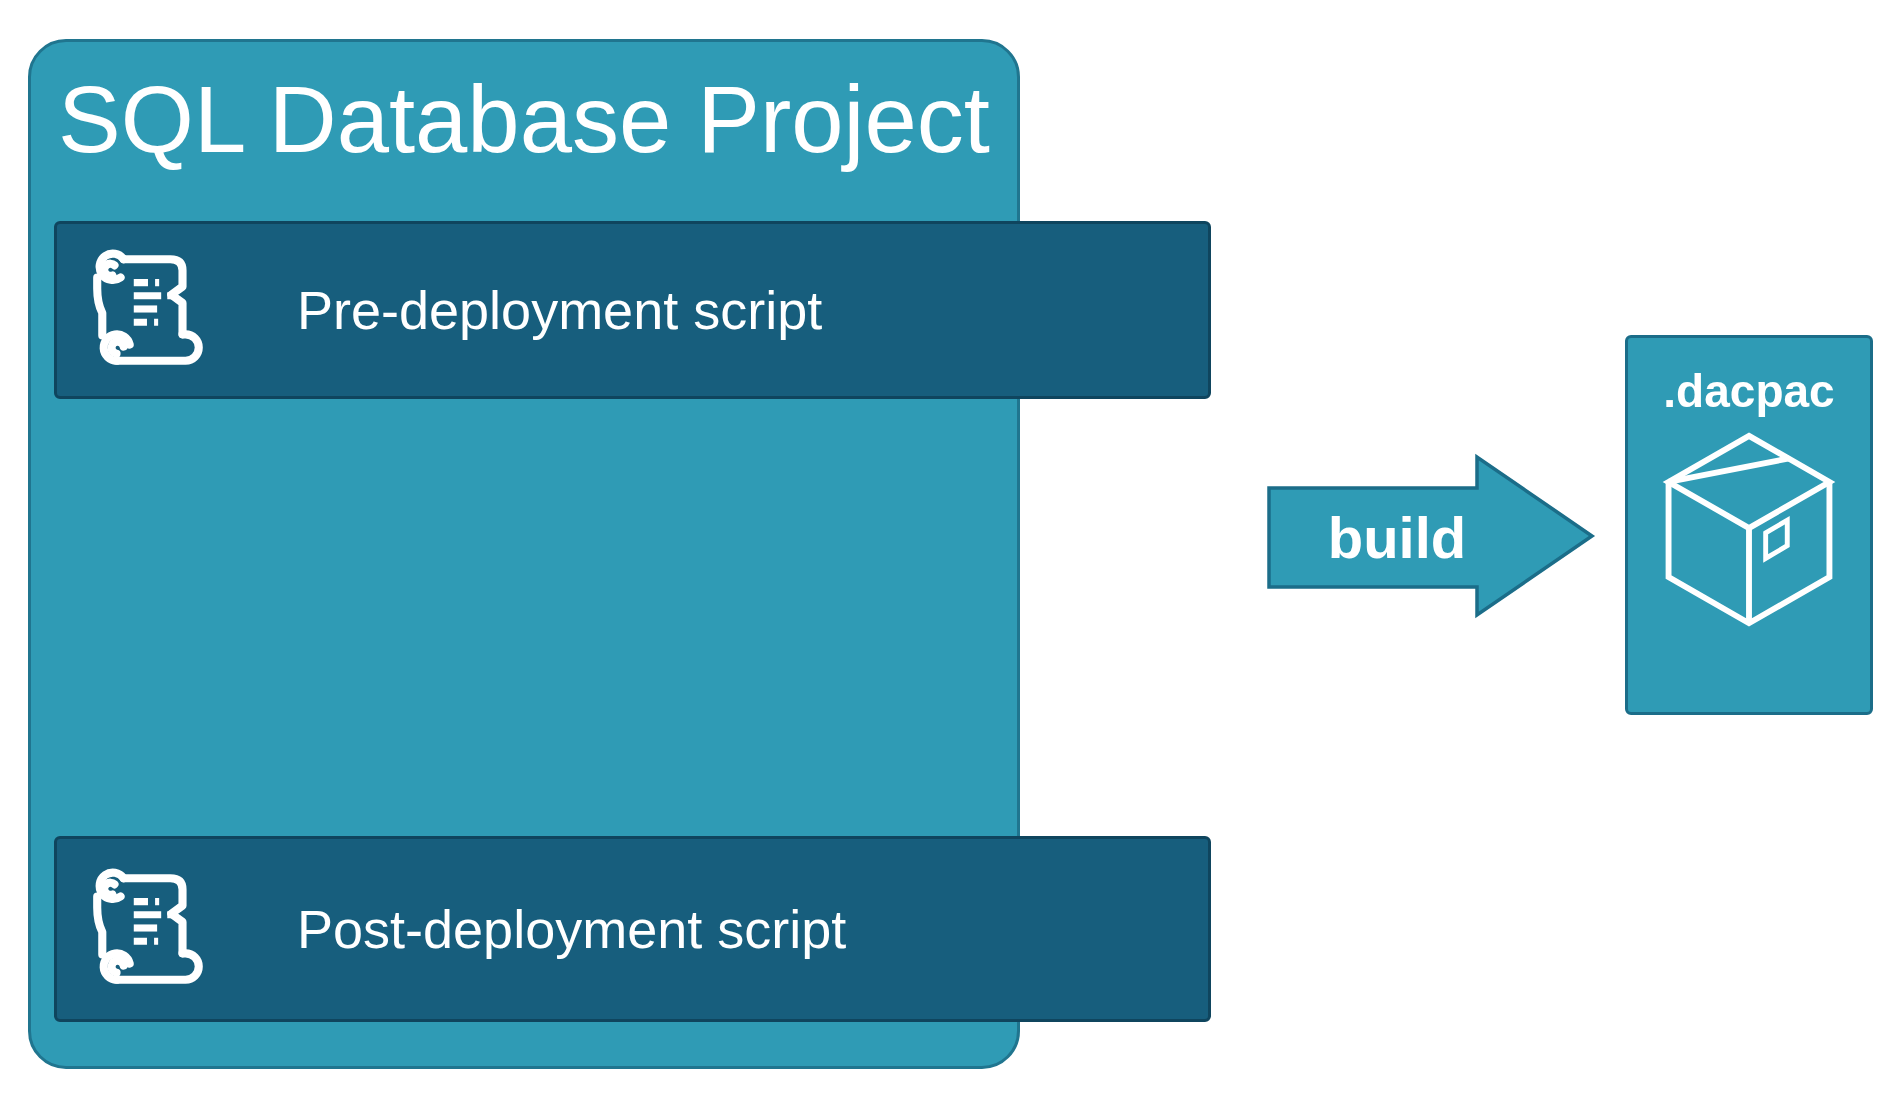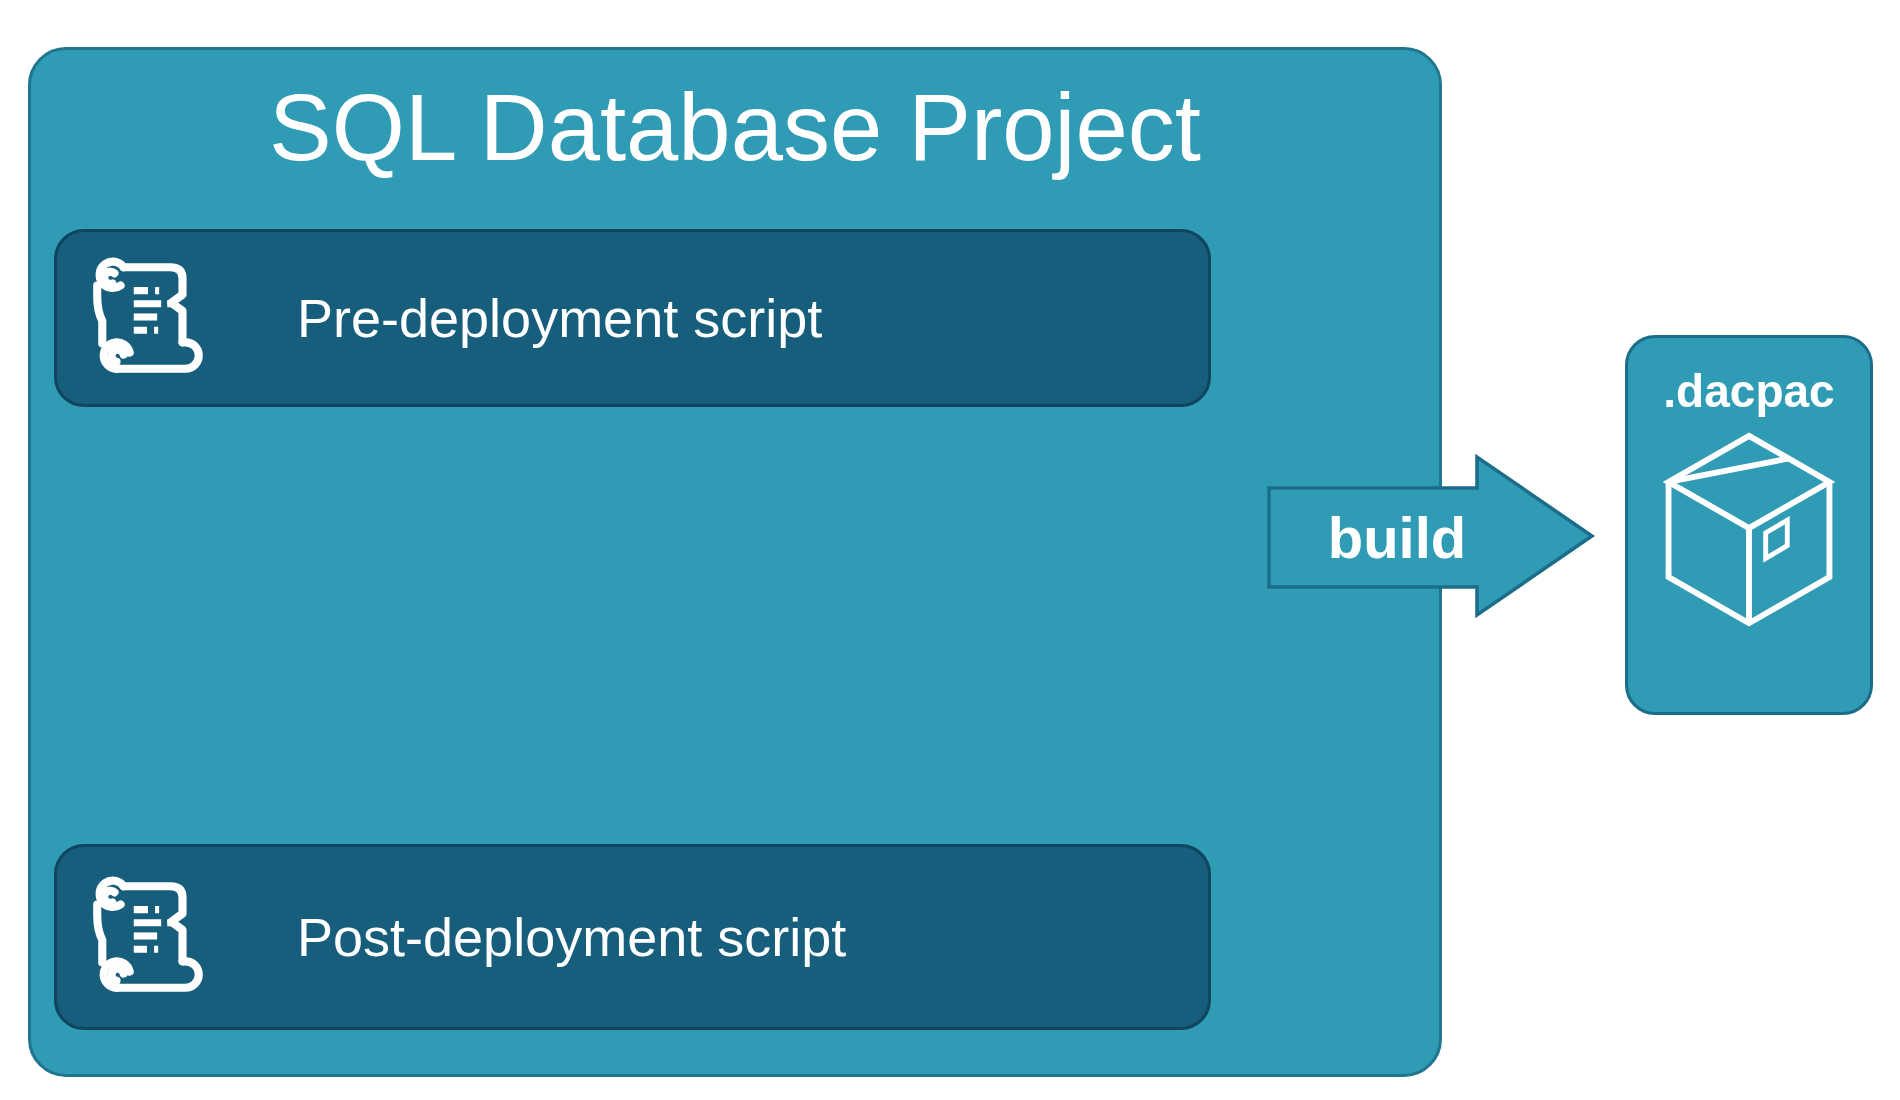--- a/index.html
+++ b/index.html
@@ -14,41 +14,41 @@
   html,body{background:#fff;}
   body{
     width:1900px;height:1100px;
     font-family:"Liberation Sans", sans-serif;
     position:relative;overflow:hidden;
   }
   .canvas{position:absolute;inset:0;width:1900px;height:1100px;background:#fff;}
 
   
   .panel{
-    position:absolute;left:28px;top:47px;width:1414px;height:1030px;
+    position:absolute;left:28px;top:39px;width:992px;height:1030px;
     background:var(--teal);
     border:3px solid var(--teal-border);
     border-radius:38px;
   }
   .panel-title{
     margin-top:26px;
     text-align:center;
     color:var(--white);
     font-size:94px;
     font-weight:400;
     line-height:1.1;
     letter-spacing:0px;
   }
 
   
   .row{
     position:absolute;left:23px;width:1157px;
     background:var(--panel-dark);
     border:3px solid var(--panel-dark-border);
-    border-radius:30px;
+    border-radius:6px;
     display:flex;align-items:center;
     color:var(--white);
   }
   .row-1{top:179px;height:178px;}
   .row-2{top:409px;height:330px;}
   .row-3{top:794px;height:186px;}
   .row-label{
     font-size:54px;font-weight:400;color:var(--white);
     margin-left:82px;white-space:nowrap;
   }
@@ -73,21 +73,21 @@
     position:absolute;left:10px;top:36px;width:240px;height:99px;
     display:flex;align-items:center;justify-content:center;
     color:var(--white);font-size:58px;font-weight:700;
   }
 
   
   .dacpac-box{
     position:absolute;left:1625px;top:335px;width:248px;height:380px;
     background:var(--teal);
     border:3px solid var(--arrow-border);
-    border-radius:30px;
+    border-radius:6px;
     display:flex;flex-direction:column;align-items:center;
   }
   .dacpac-label{
     margin-top:26px;color:var(--white);
     font-size:46px;font-weight:700;
   }
   .package-icon{margin-top:10px;width:184px;height:206px;}
 </style>
 </head>
 <body>

